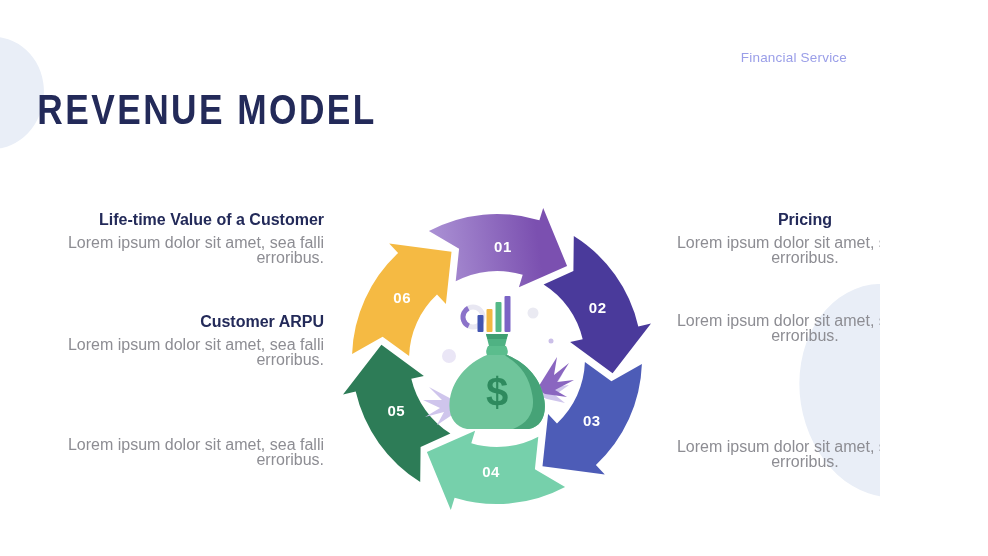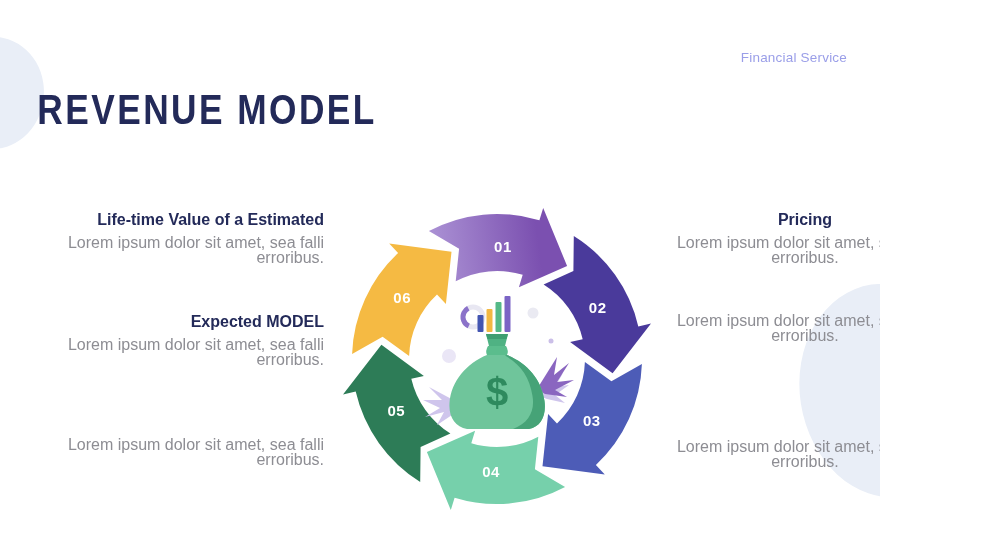--- a/index.html
+++ b/index.html
@@ -66,25 +66,25 @@
   <div class="blob blob-left"></div>
   <div class="blob blob-right"></div>
 
   <div class="brand">Financial Service</div>
 
   <div class="title-wrap">
     <h1 class="title">REVENUE MODEL</h1>
   </div>
 
   <div class="item left" style="top:182px">
-    <h3>Life-time Value of a Estimated</h3>
+    <h3>Life-time Value of a Customer</h3>
     <p>Lorem ipsum dolor sit amet, sea falli erroribus.</p>
   </div>
   <div class="item left" style="top:284px">
-    <h3>Expected MODEL</h3>
+    <h3>Customer ARPU</h3>
     <p>Lorem ipsum dolor sit amet, sea falli erroribus.</p>
   </div>
   <div class="item left" style="top:408px">
     <p>Lorem ipsum dolor sit amet, sea falli erroribus.</p>
   </div>
 
   <div class="item right" style="top:182px">
     <h3>Pricing</h3>
     <p>Lorem ipsum dolor sit amet, sea falli erroribus.</p>
   </div>

